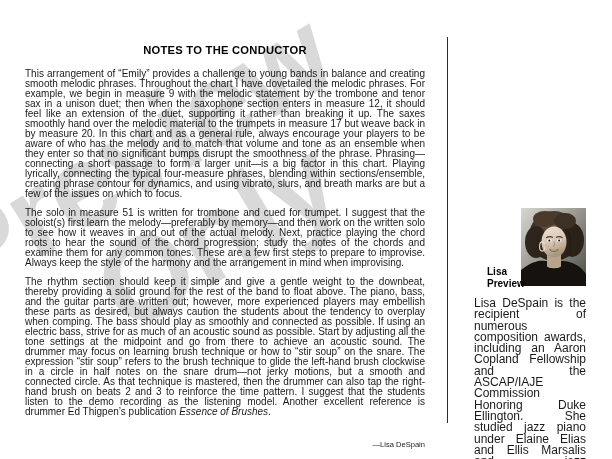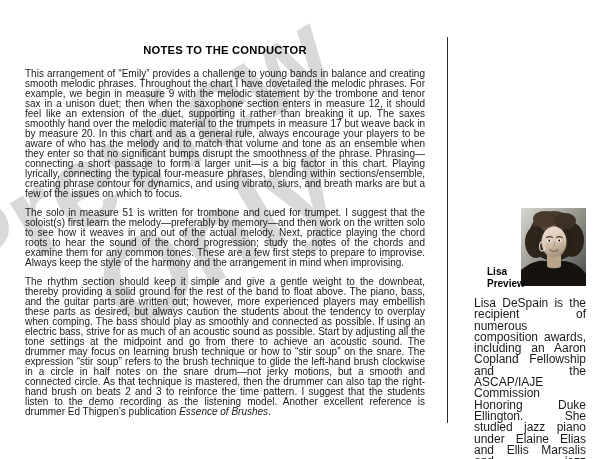--- a/index.html
+++ b/index.html
@@ -147,20 +147,21 @@
     <h1 id="page-title">NOTES TO THE CONDUCTOR</h1>
 
     <p class="body-par">This arrangement of “Emily” provides a challenge to young bands in balance and creating smooth melodic phrases. Throughout the chart I have dovetailed the melodic phrases. For example, we begin in measure 9 with the melodic statement by the trombone and tenor sax in a unison duet; then when the saxophone section enters in measure 12, it should feel like an extension of the duet, supporting it rather than breaking it up. The saxes smoothly hand over the melodic material to the trumpets in measure 17 but weave back in by measure 20. In this chart and as a general rule, always encourage your players to be aware of who has the melody and to match that volume and tone as an ensemble when they enter so that no significant bumps disrupt the smoothness of the phrase. Phrasing—connecting a short passage to form a larger unit—is a big factor in this chart. Playing lyrically, connecting the typical four-measure phrases, blending within sections/ensemble, creating phrase contour for dynamics, and using vibrato, slurs, and breath marks are but a few of the issues on which to focus.</p>
 
     <p class="body-par">The solo in measure 51 is written for trombone and cued for trumpet. I suggest that the soloist(s) first learn the melody—preferably by memory—and then work on the written solo to see how it weaves in and out of the actual melody. Next, practice playing the chord roots to hear the sound of the chord progression; study the notes of the chords and examine them for any common tones. These are a few first steps to prepare to improvise. Always keep the style of the harmony and the arrangement in mind when improvising.</p>
 
     <p class="body-par last">
       <span>The rhythm section should keep it simple and give a gentle weight to the downbeat, thereby providing a solid ground for the rest of the band to float above. The piano, bass, and the guitar parts are written out; however, more experienced players may embellish these parts as desired, but always caution the students about the tendency to overplay when comping. The bass should play as smoothly and connected as possible. If using an electric bass, strive for as much of an acoustic sound as possible. Start by adjusting all the tone settings at the midpoint and go from there to achieve an acoustic sound. The drummer may focus on learning brush technique or how to “stir soup” on the snare. The expression “stir soup” refers to the brush technique to glide the left-hand brush clockwise in a circle in half notes on the snare drum—not jerky motions, but a smooth and connected circle. As that technique is mastered, then the drummer can also tap the right-hand brush on beats 2 and 3 to reinforce the time pattern. I suggest that the students listen to the demo recording as the listening model. Another excellent reference is drummer Ed Thigpen’s publication </span><em>Essence of Brushes</em><span>.</span>
     </p>
 
+    <p id="signature">—Lisa DeSpain</p>
   </div>
 
   <div id="divider"></div>
 
   <div id="sidebar">
 
     <div id="author-head">
 
       <div id="author-photo">
         <svg width="65" height="78" viewBox="0 0 65 78">

